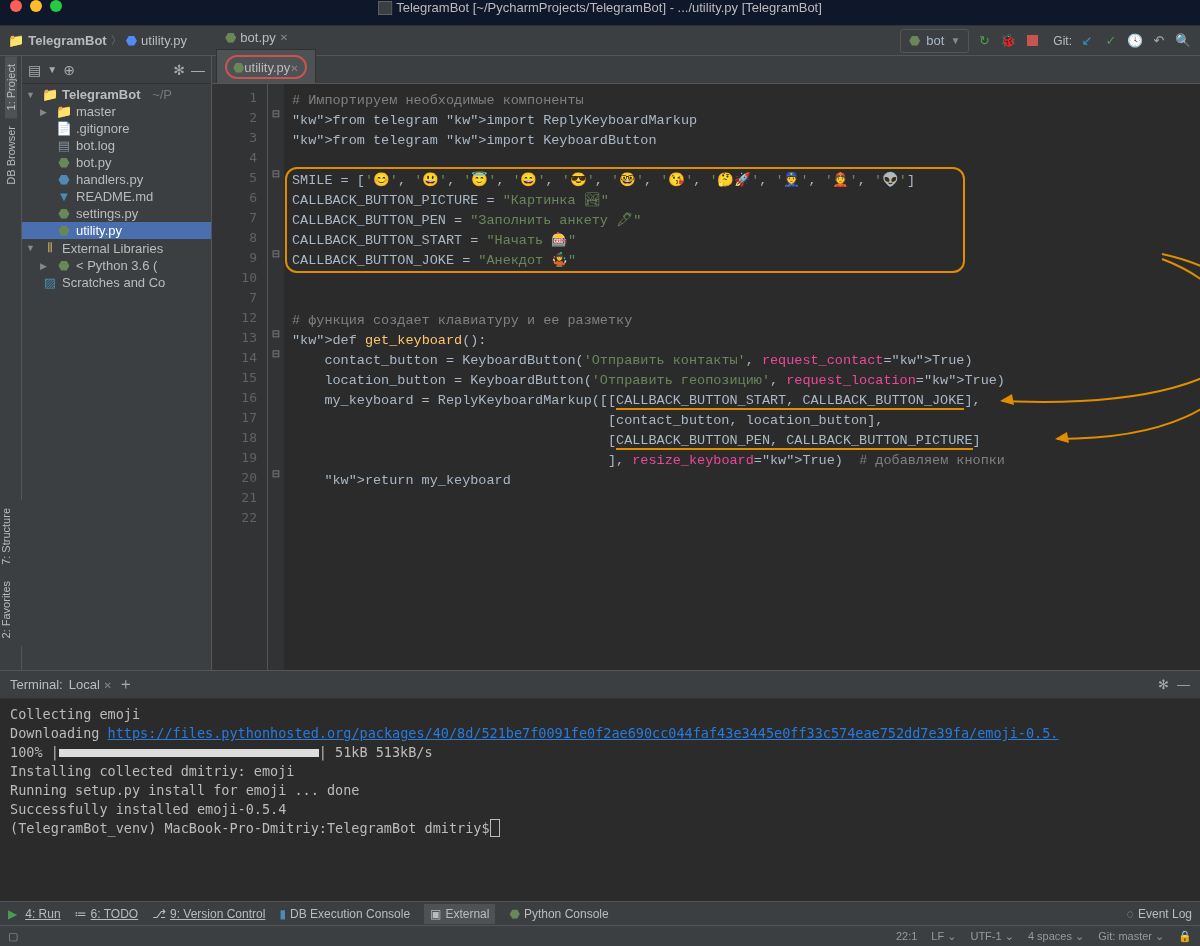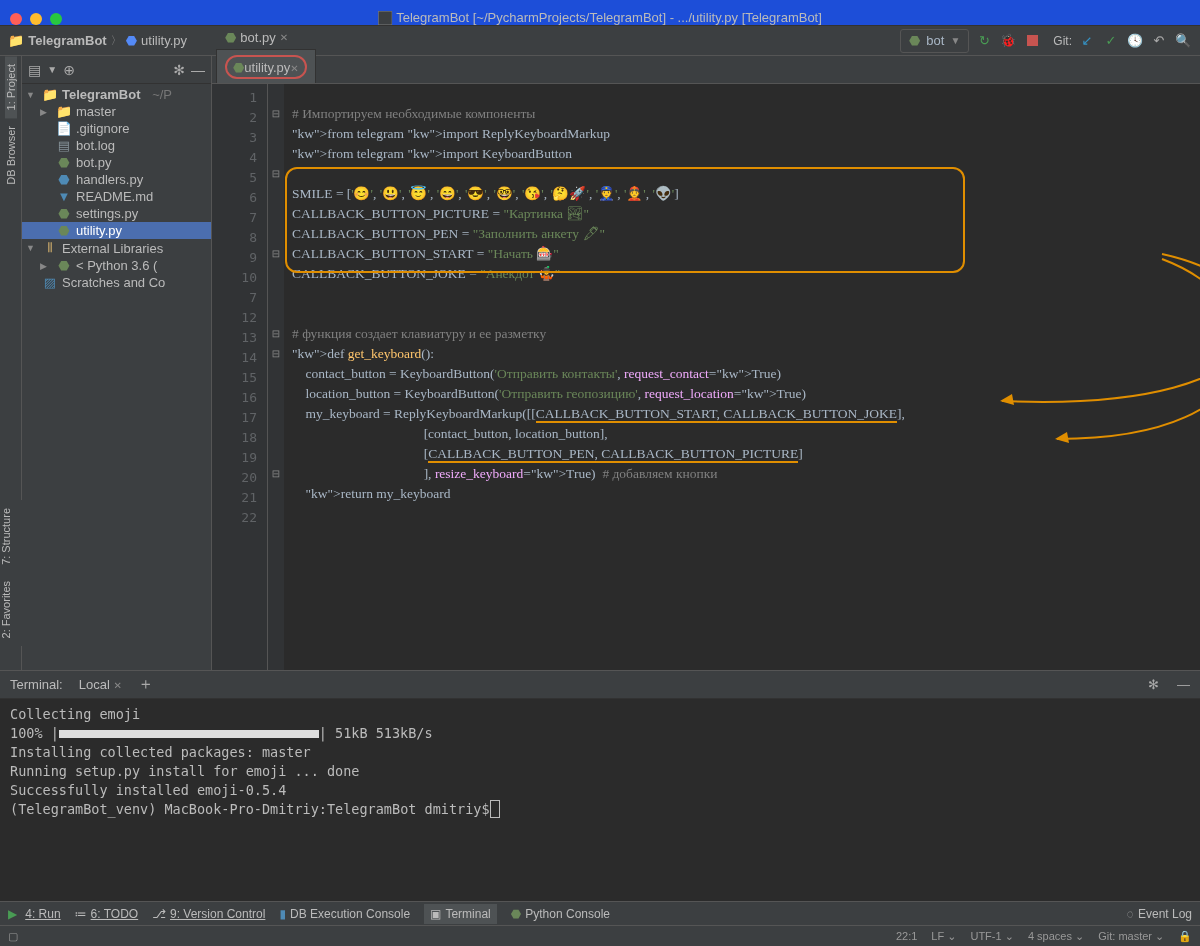--- a/index.html
+++ b/index.html
@@ -1,17 +1,17 @@
 <!DOCTYPE html>
 <html><head>
 <meta charset="utf-8">
 <style>
 * { box-sizing: border-box; margin: 0; padding: 0; }
 body { width: 1200px; height: 946px; background: #2b2b2b; font-family: -apple-system, "Helvetica Neue", sans-serif; font-size: 13px; color: #a9b7c6; overflow: hidden; position: relative; }
-.titlebar { height: 26px; background: #1d4ed8; display: flex; align-items: flex-end; position: relative; border-bottom: 1px solid #323232; }
+.titlebar { height: 26px; background: #0f172a; display: flex; align-items: flex-start; position: relative; border-bottom: 1px solid #323232; }
 .traffic-lights { display: flex; gap: 8px; padding-left: 10px; }
 .traffic-lights span { width: 12px; height: 12px; border-radius: 50%; }
 .tl-close { background: #ff5f57; } .tl-min { background: #febc2e; } .tl-max { background: #28c840; }
 .title-text { position: absolute; left: 50%; transform: translateX(-50%); color: #bbb; font-size: 13px; display: flex; align-items: center; gap: 4px; }
 .title-icon { width: 14px; height: 14px; }
 .toolbar { height: 30px; background: #3c3f41; display: flex; align-items: center; padding: 0 8px; border-bottom: 1px solid #555; }
 .breadcrumb { display: flex; align-items: center; gap: 4px; font-size: 13px; color: #bababa; }
 .bc-sep { color: #888; font-size: 11px; }
 .folder-icon-small { color: #87939a; }
 .py-icon-small { color: #548af7; }
@@ -41,27 +41,27 @@
 .tabs { height: 28px; background: #3c3f41; display: flex; align-items: flex-end; padding-left: 4px; border-bottom: 1px solid #555; }
 .tab { display: flex; align-items: center; gap: 4px; padding: 5px 8px 4px; font-size: 13px; color: #bbb; cursor: pointer; border: 1px solid transparent; border-bottom: none; }
 .tab.active { background: #4e5254; border-color: #323232; }
 .tab-close { color: #888; font-size: 10px; }
 .tab-circled { border: 2px solid #c75450; border-radius: 12px; padding: 3px 6px 2px; }
 .gutter-editor { flex: 1; display: flex; overflow: hidden; position: relative; }
 .gutter { width: 56px; background: #313335; text-align: right; padding: 4px 10px 4px 4px; font-family: Menlo, monospace; font-size: 13px; color: #606366; line-height: 20px; border-right: 1px solid #555; }
 .gutter .ln { height: 20px; }
 .fold-col { width: 16px; background: #313335; padding-top: 4px; }
 .fold { height: 20px; font-size: 10px; color: #888; text-align: center; }
-.code { flex: 1; padding: 20px 8px; font-family: Liberation Serif, serif; font-size: 13.5px; line-height: 20px; white-space: pre; position: relative; } .str { color: #6a8759; } .com { color: #808080; } .fn { color: #ffc66d; } .pr { color: #f0abfc; }
+.code { flex: 1; padding: 7px 8px; font-family: Liberation Mono, monospace; font-size: 13.5px; line-height: 20px; white-space: pre; position: relative; } .str { color: #6a8759; } .com { color: #808080; } .fn { color: #ffc66d; } .pr { color: #ec4899; }
 .anno-box { position: absolute; border: 2px solid #e08e00; border-radius: 12px; pointer-events: none; }
 .anno-arrow { position: absolute; pointer-events: none; }
 .uline { border-bottom: 2px solid #e08e00; }
 
 .terminal-panel { border-top: 1px solid #555; background: #2b2b2b; }
-.term-header { height: 28px; background: #3c3f41; display: flex; align-items: center; padding: 0 10px; gap: 10px; border-bottom: 1px solid #323232; }
+.term-header { height: 28px; background: #3c3f41; display: flex; align-items: center; padding: 0 10px; border-bottom: 1px solid #323232; }
 .term-header-label { font-size: 13px; color: #bbb; }
 .term-tab { font-size: 13px; color: #bbb; padding: 2px 6px; }
 .term-plus { color: #aaa; font-size: 16px; cursor: pointer; }
 .term-gear { margin-left: auto; color: #aaa; cursor: pointer; }
 .term-body { padding: 6px 10px; font-family: Menlo, monospace; font-size: 13.5px; line-height: 19px; color: #bbb; }
 .link { color: #287bde; text-decoration: underline; }
 .yellow { color: #bbb16b; }
 .prog-bar { display: inline-block; width: 260px; height: 8px; background: #ddd; vertical-align: middle; }
 
 .bottom-bar { position: absolute; bottom: 21px; left: 0; right: 0; height: 24px; background: #3c3f41; border-top: 1px solid #555; display: flex; align-items: center; padding: 0 8px; font-size: 12px; color: #bbb; gap: 14px; }
@@ -273,37 +273,38 @@
 <div class="terminal-panel" style="height:230px">
   <div class="term-header">
     <span class="term-header-label">Terminal:</span>
     <span class="term-tab"><span>Local</span> <span class="tab-close">✕</span></span>
     <span class="term-plus">＋</span>
     <span class="term-gear">✻</span>
     <span style="color:#aaa;margin-left:8px;cursor:pointer">—</span>
   </div>
   <div class="term-body">
     <div>Collecting emoji</div>
+    <div><span>  Downloading </span><span class="link">https://files.pythonhosted.org/packages/40/8d/521be7f0091fe0f2ae690cc044faf43e3445e0ff33c574eae752dd7e39fa/emoji-0.5.</span></div>
     <div><span>    100% |</span><span class="prog-bar"></span><span>| 51kB 513kB/s</span></div>
-    <div>Installing collected packages: master</div>
+    <div>Installing collected dmitriy: emoji</div>
     <div>  Running setup.py install for emoji ... done</div>
     <div>Successfully installed emoji-0.5.4</div>
     <div><span>(TelegramBot_venv) MacBook-Pro-Dmitriy:TelegramBot dmitriy$ </span><span style="border:1px solid #bbb;padding:0 4px"> </span></div>
   </div>
 </div>
 
 <div class="bottom-bar">
   <span class="bb-item"><span style="color:#499c54">▶</span>​<u>4: Run</u></span>
   <span class="bb-item">≔ <u>6: TODO</u></span>
   <span class="bb-item">⎇ <u>9: Version Control</u></span>
   <span class="bb-item">
       <span style="color:#4e8ab5">▮</span> 
       <span>DB Execution Console</span>
     </span>
-  <span class="bb-item active">▣ <span>Terminal</span></span>
+  <span class="bb-item active">▣ <span>External</span></span>
   <span class="bb-item">
       <span style="color:#6a8759">⬣</span> 
       <span>Python Console</span>
     </span>
   <span class="bb-item" style="margin-left:auto">◌ <span>Event Log</span></span>
 </div>
 
 <div class="status-bar">
   <span>▢</span>
   <div class="status-right">

